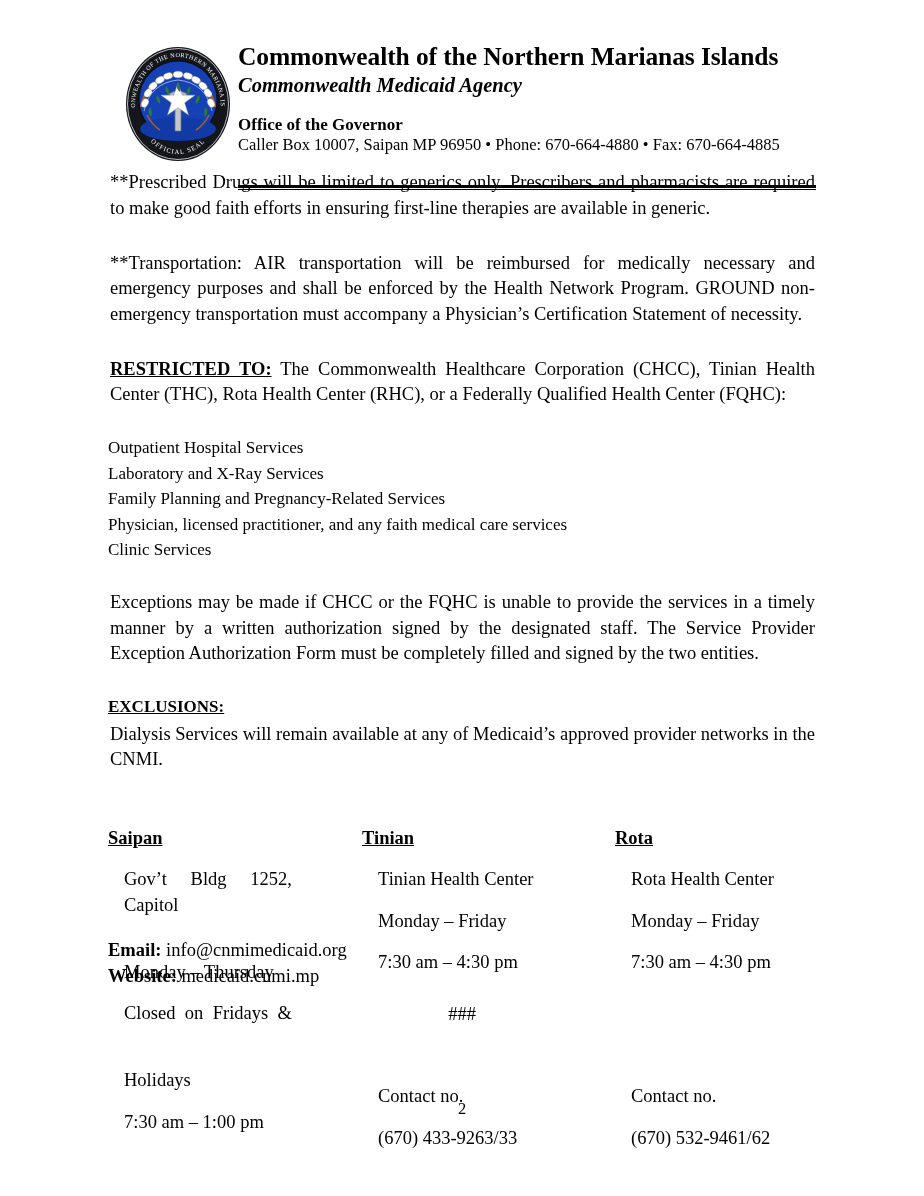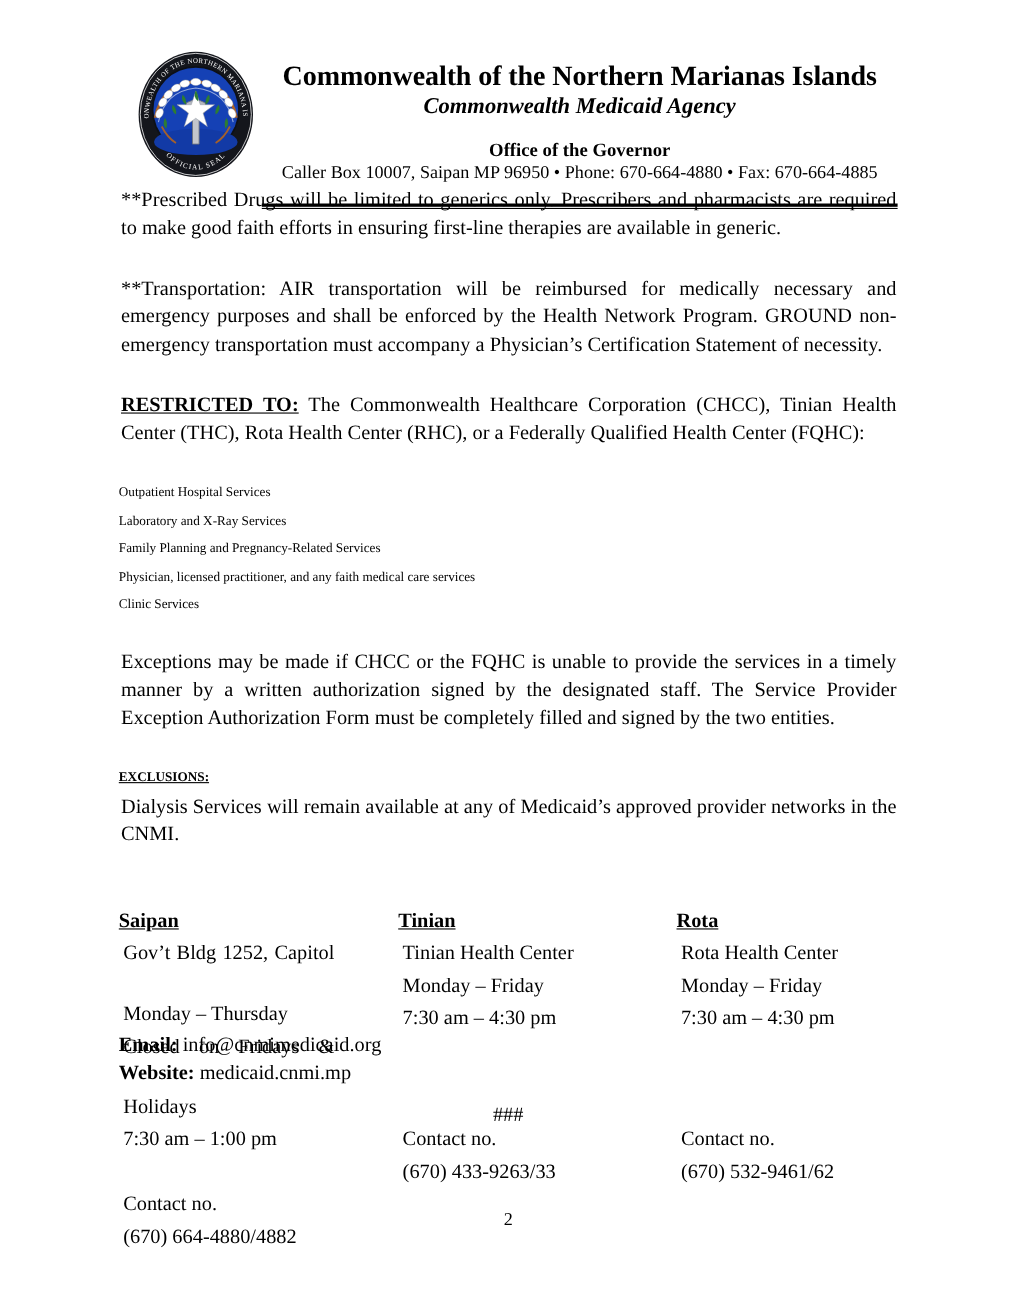--- a/index.html
+++ b/index.html
@@ -35,23 +35,22 @@
     left: 117px;
     top: 3px;
     width: 122px;
     height: 118px;
   }
   .seal-svg { display: block; width: 122px; height: 118px; }
 
   .head-text {
     position: absolute;
     left: 238px;
-    top: 12px;
+    top: 0px;
     width: 578px;
-    text-align: center;
   }
   .org-title {
     font-size: 25.5px;
     font-weight: bold;
     line-height: 30px;
     letter-spacing: -0.1px;
     white-space: nowrap;
   }
   .org-sub {
     font-size: 20.5px;
@@ -96,21 +95,21 @@
     line-height: 25.5px;
     text-align: justify;
     text-justify: inter-word;
   }
   p.para.left { text-align: left; }
   .gap { height: 25.5px; }
   .b { font-weight: bold; }
   .bu { font-weight: bold; text-decoration: underline; }
 
   .list-line {
-    font-size: 12px;
+    font-size: 17px;
     line-height: 25.5px;
     text-align: left;
   }
 
   
   .contacts {
     position: relative;
     width: 709px;
   }
   .col {
@@ -121,21 +120,21 @@
   }
   .col-saipan { left: 0px;   width: 200px; text-align: justify; text-justify: inter-word; }
   .col-tinian { left: 254px; width: 220px; text-align: left; }
   .col-rota   { left: 507px; width: 202px; text-align: left; }
   .col-head {
     font-weight: bold;
     text-decoration: underline;
     font-size: 18.5px;
     line-height: 25.5px;
   }
-  .col p { margin: 4px; }
+  .col p { margin: 16px; }
   .just { text-align: justify; text-justify: inter-word; }
   .just::after { content: ""; display: inline-block; width: 100%; }
   .blank { height: 25.5px; }
 
   .emails {
     position: absolute;
     left: 108px;
     top: 938px;
     font-size: 18.5px;
     line-height: 25.5px;

